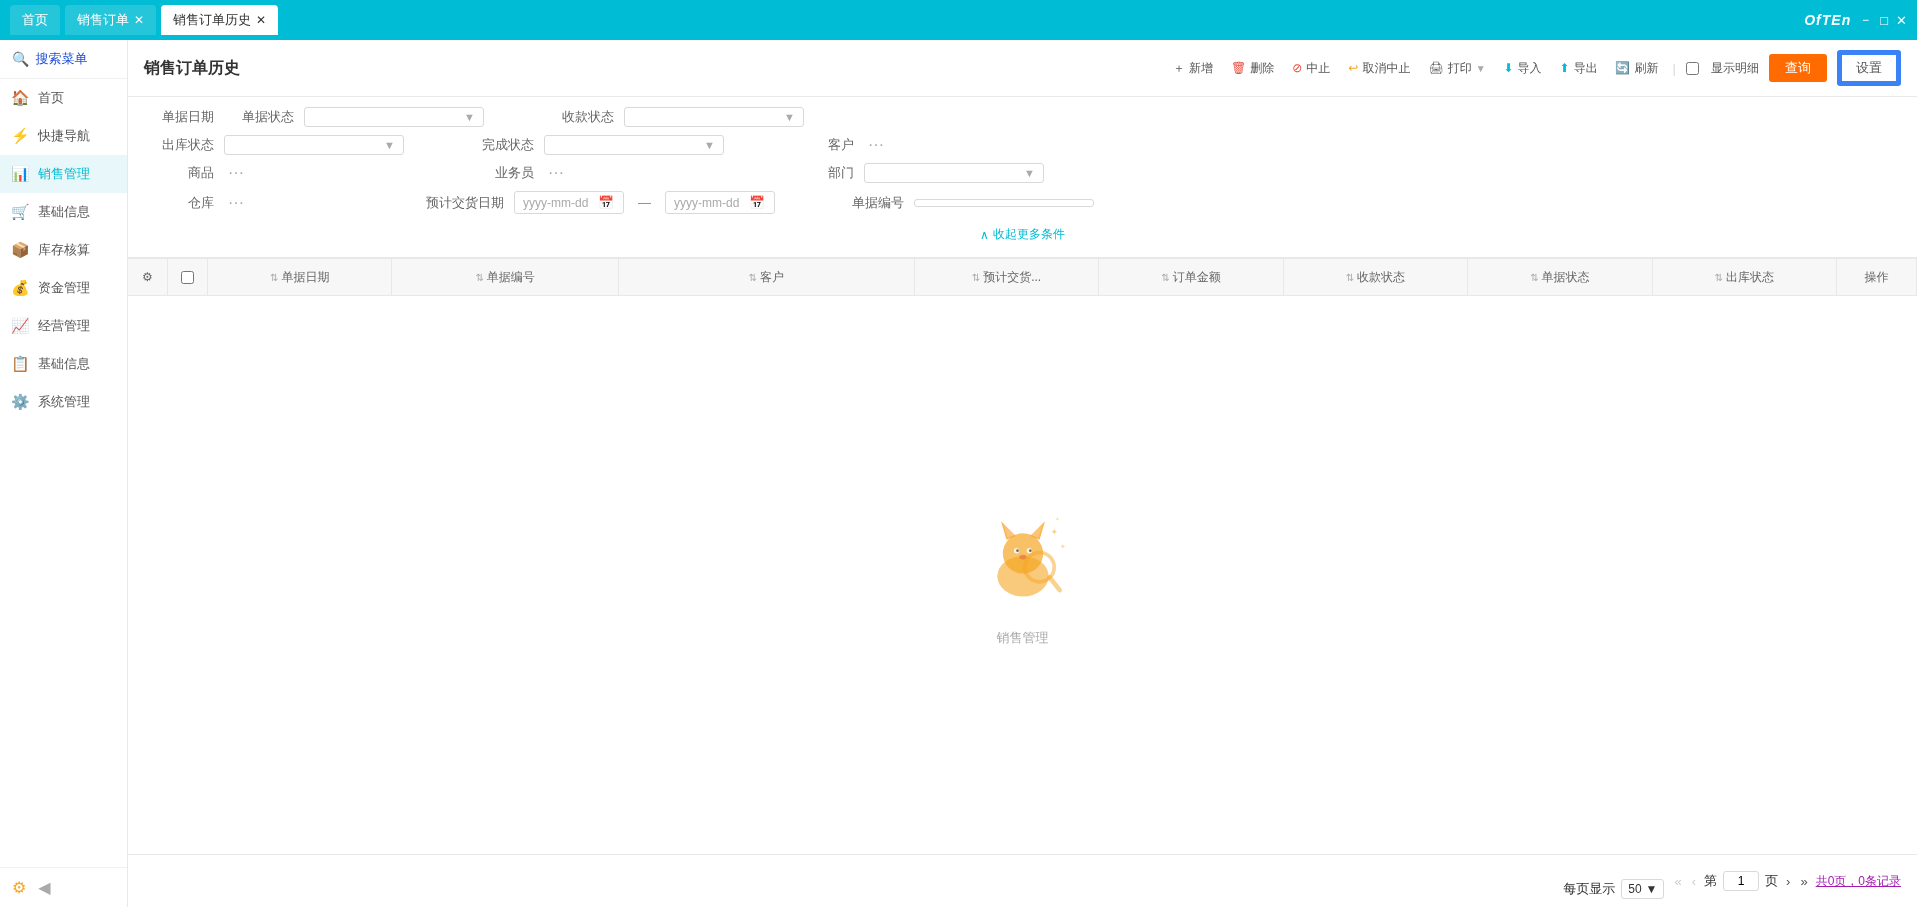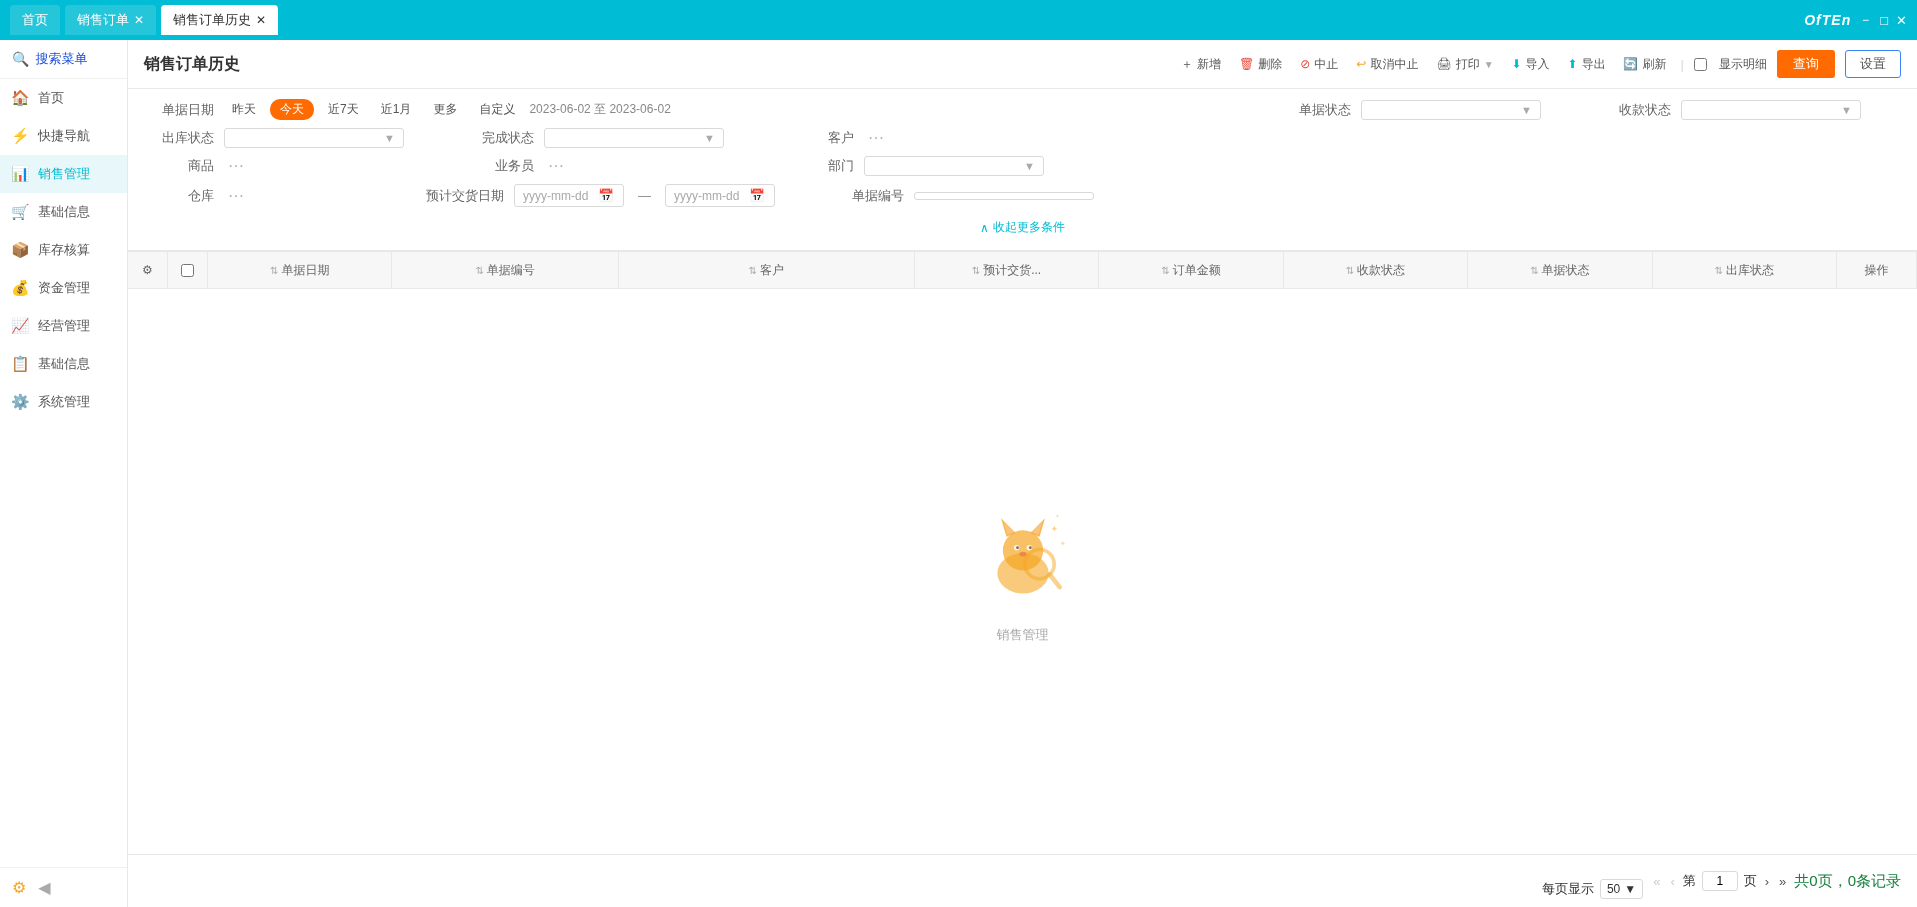--- a/index.html
+++ b/index.html
@@ -28,21 +28,21 @@
 
     
     .content { flex: 1; display: flex; flex-direction: column; overflow: hidden; background: #f5f5f5; }
 
     
     .page-header { background: #fff; padding: 10px 16px; display: flex; align-items: center; justify-content: space-between; border-bottom: 1px solid #e8e8e8; flex-shrink: 0; }
     .page-title { font-size: 16px; font-weight: bold; color: #333; }
     .toolbar { display: flex; align-items: center; gap: 10px; }
     .toolbar-btn { display: flex; align-items: center; gap: 4px; font-size: 12px; color: #555; cursor: pointer; padding: 2px 4px; }
     .btn-query { background: #ff6b00; color: #fff; border: none; padding: 5px 16px; border-radius: 3px; cursor: pointer; font-size: 13px; }
-    .btn-set { background: #fff; color: #555; border: 1px solid #3b82f6; padding: 4px 14px; border-radius: 3px; cursor: pointer; font-size: 13px; }
+    .btn-set { background: #fff; color: #555; border: 5px solid #3b82f6; padding: 4px 14px; border-radius: 3px; cursor: pointer; font-size: 13px; }
     .checkbox-display { display: flex; align-items: center; gap: 12px; font-size: 12px; color: #555; }
 
     
     .filter-area { background: #fff; padding: 10px 16px; border-bottom: 1px solid #e8e8e8; flex-shrink: 0; }
     .filter-row { display: flex; align-items: center; margin-bottom: 8px; gap: 0; }
     .filter-label { width: 80px; color: #666; font-size: 13px; text-align: right; padding-right: 10px; flex-shrink: 0; }
     .filter-control { flex: 1; display: flex; align-items: center; }
     .date-group { display: flex; align-items: center; gap: 6px; }
     .date-btn { padding: 2px 8px; font-size: 12px; color: #555; cursor: pointer; border-radius: 3px; }
     .date-btn.active { background: #ff6b00; color: #fff; border-radius: 10px; padding: 2px 10px; }
@@ -77,21 +77,21 @@
     .empty-text { color: #aaa; font-size: 13px; }
 
     
     .footer { background: #fff; border-top: 1px solid #e8e8e8; padding: 8px 16px; display: flex; align-items: center; justify-content: flex-end; gap: 8px; font-size: 13px; flex-shrink: 0; }
     .per-page { display: flex; align-items: center; gap: 6px; margin-top: 16px; }
     .per-page-select { border: 1px solid #d9d9d9; border-radius: 3px; padding: 2px 6px; font-size: 12px; display: flex; align-items: center; gap: 4px; cursor: pointer; }
     .pagination { display: flex; align-items: center; gap: 6px; }
     .page-nav { cursor: pointer; color: #555; font-size: 13px; padding: 2px; }
     .page-nav.disabled { color: #ccc; }
     .page-input { border: 1px solid #d9d9d9; border-radius: 3px; width: 36px; text-align: center; padding: 2px; font-size: 12px; }
-    .total-info { color: #15803d; font-size: 15px; }
+    .total-info { color: #a21caf; font-size: 12px; text-decoration: underline; }
 
     
     .fox-container { display: flex; align-items: center; justify-content: center; }
     .fox-svg { width: 110px; height: 110px; }
 
     .divider { color: #d9d9d9; }
     input[type="checkbox"] { cursor: pointer; }
   </style>
 </head>
 <body>
@@ -212,31 +212,20 @@
         </label>
         <button class="btn-query">查询</button>
         <button class="btn-set">设置</button>
       </div>
     </div>
 
     <div class="filter-area">
 
       <div class="filter-row">
         <span class="filter-label">单据日期</span>
-        <div class="filter-control">
-          <div class="date-group">
-            <span class="date-btn">昨天</span>
-            <span class="date-btn active">今天</span>
-            <span class="date-btn">近7天</span>
-            <span class="date-btn">近1月</span>
-            <span class="date-btn">更多</span>
-            <span class="date-btn">自定义</span>
-            <span class="date-range">2023-06-02 至 2023-06-02</span>
-          </div>
-        </div>
         <span class="filter-label">单据状态</span>
         <div class="filter-control" style="max-width:220px;">
           <div class="select-box">
             <span></span>
             <span class="chevron">▼</span>
           </div>
         </div>
         <span class="filter-label" style="margin-left:20px;">收款状态</span>
         <div class="filter-control" style="max-width:220px;">
           <div class="select-box">

